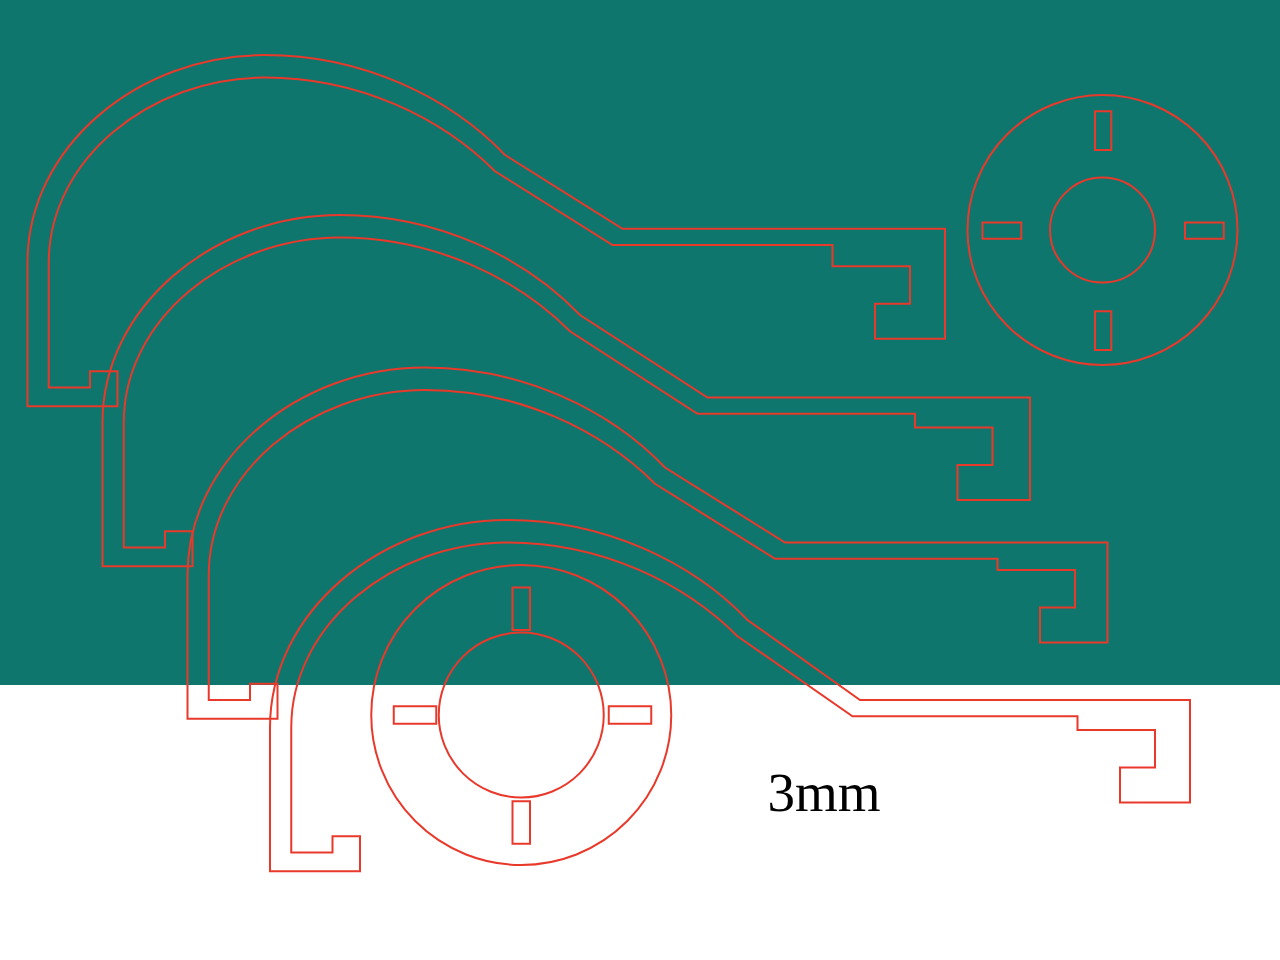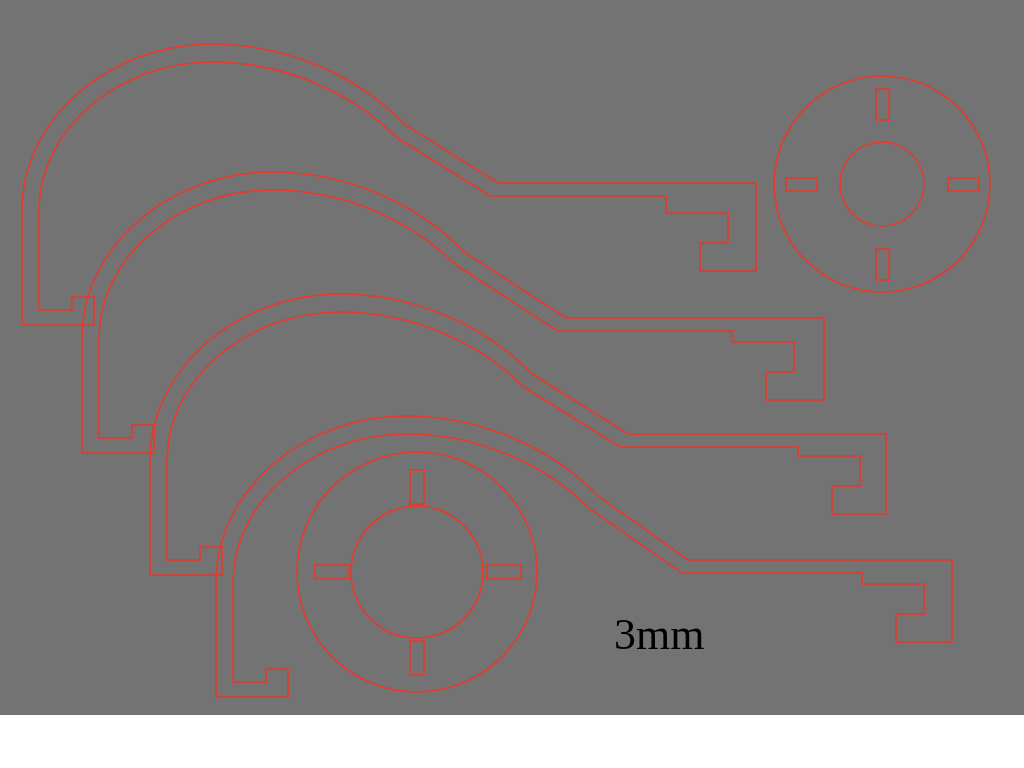--- a/index.html
+++ b/index.html
@@ -1,18 +1,18 @@
 <!DOCTYPE html>
 <html><head>
 <meta charset="utf-8">
 <style>
   html,body{margin:0;padding:0;background:#ffffff;}
   body{width:1024px;height:768px;overflow:hidden;
        font-family:"Liberation Sans",sans-serif;}
-  #stage{position:relative;width:1024px;height:715px;background:#737373;text-decoration:underline;}
+  #stage{position:relative;width:1024px;height:548px;background:#0f766e;text-decoration:underline;}
   #cad{position:absolute;left:0;top:0;width:1024px;height:768px;}
   .cut{fill:none;stroke:#e8392b;stroke-width:1.6;
        stroke-linejoin:miter;stroke-linecap:butt;}
   .label{position:absolute;color:#000000;
          font-family:"Liberation Serif",serif;
          font-size:44px;line-height:1;white-space:nowrap;}
 </style>
 </head>
 <body>
 

